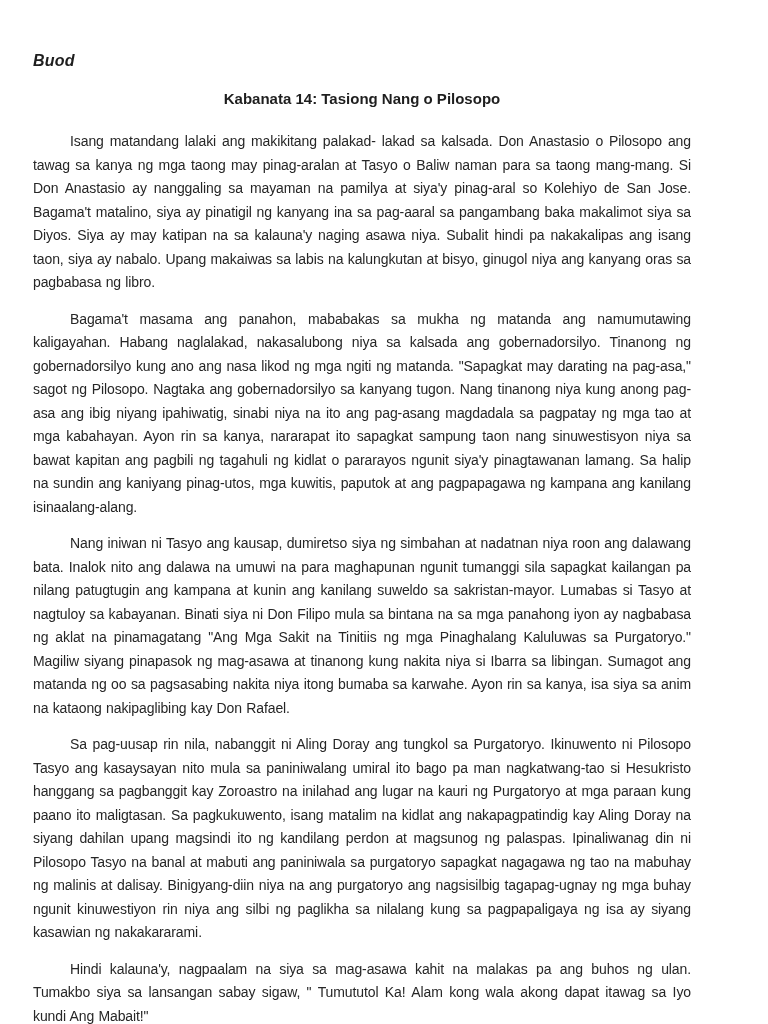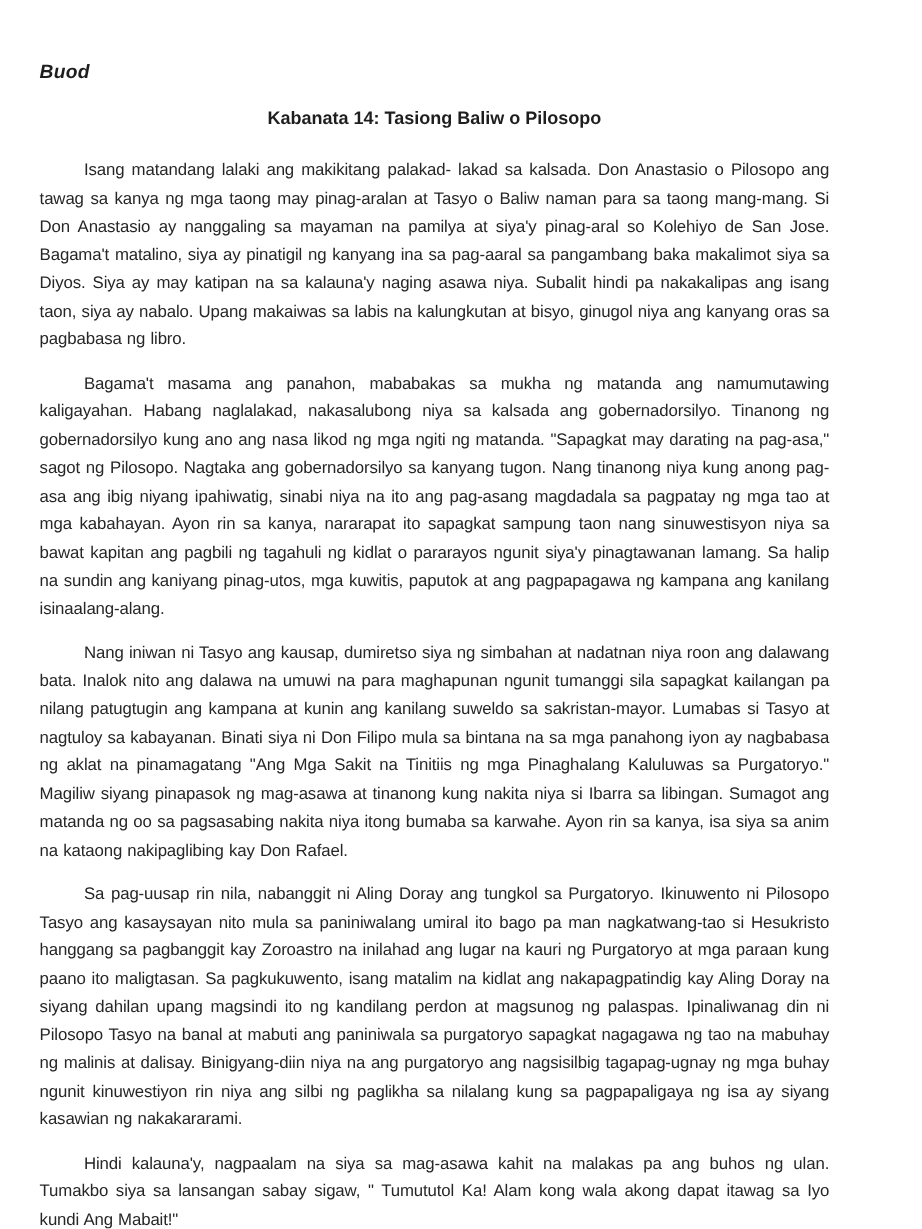--- a/index.html
+++ b/index.html
@@ -47,21 +47,21 @@
     color: #262626;
   }
 </style>
 </head>
 <body>
 
 <div class="page">
 
   <div class="buod-label">Buod</div>
 
-  <div class="chapter-heading">Kabanata 14: Tasiong Baliw o Pilosopo</div>
+  <div class="chapter-heading">Kabanata 14: Tasiong Nang o Pilosopo</div>
 
   <div class="doc-body">
     <p>Isang matandang lalaki ang makikitang palakad- lakad sa kalsada. Don Anastasio o Pilosopo ang tawag sa kanya ng mga taong may pinag-aralan at Tasyo o Baliw naman para sa taong mang-mang. Si Don Anastasio ay nanggaling sa mayaman na pamilya at siya'y pinag-aral so Kolehiyo de San Jose. Bagama't matalino, siya ay pinatigil ng kanyang ina sa pag-aaral sa pangambang baka makalimot siya sa Diyos. Siya ay may katipan na sa kalauna'y naging asawa niya. Subalit hindi pa nakakalipas ang isang taon, siya ay nabalo. Upang makaiwas sa labis na kalungkutan at bisyo, ginugol niya ang kanyang oras sa pagbabasa ng libro.</p>
     <p>Bagama't masama ang panahon, mababakas sa mukha ng matanda ang namumutawing kaligayahan. Habang naglalakad, nakasalubong niya sa kalsada ang gobernadorsilyo. Tinanong ng gobernadorsilyo kung ano ang nasa likod ng mga ngiti ng matanda. "Sapagkat may darating na pag-asa," sagot ng Pilosopo. Nagtaka ang gobernadorsilyo sa kanyang tugon. Nang tinanong niya kung anong pag-asa ang ibig niyang ipahiwatig, sinabi niya na ito ang pag-asang magdadala sa pagpatay ng mga tao at mga kabahayan. Ayon rin sa kanya, nararapat ito sapagkat sampung taon nang sinuwestisyon niya sa bawat kapitan ang pagbili ng tagahuli ng kidlat o pararayos ngunit siya'y pinagtawanan lamang. Sa halip na sundin ang kaniyang pinag-utos, mga kuwitis, paputok at ang pagpapagawa ng kampana ang kanilang isinaalang-alang.</p>
     <p>Nang iniwan ni Tasyo ang kausap, dumiretso siya ng simbahan at nadatnan niya roon ang dalawang bata. Inalok nito ang dalawa na umuwi na para maghapunan ngunit tumanggi sila sapagkat kailangan pa nilang patugtugin ang kampana at kunin ang kanilang suweldo sa sakristan-mayor. Lumabas si Tasyo at nagtuloy sa kabayanan. Binati siya ni Don Filipo mula sa bintana na sa mga panahong iyon ay nagbabasa ng aklat na pinamagatang "Ang Mga Sakit na Tinitiis ng mga Pinaghalang Kaluluwas sa Purgatoryo." Magiliw siyang pinapasok ng mag-asawa at tinanong kung nakita niya si Ibarra sa libingan. Sumagot ang matanda ng oo sa pagsasabing nakita niya itong bumaba sa karwahe. Ayon rin sa kanya, isa siya sa anim na kataong nakipaglibing kay Don Rafael.</p>
     <p>Sa pag-uusap rin nila, nabanggit ni Aling Doray ang tungkol sa Purgatoryo. Ikinuwento ni Pilosopo Tasyo ang kasaysayan nito mula sa paniniwalang umiral ito bago pa man nagkatwang-tao si Hesukristo hanggang sa pagbanggit kay Zoroastro na inilahad ang lugar na kauri ng Purgatoryo at mga paraan kung paano ito maligtasan. Sa pagkukuwento, isang matalim na kidlat ang nakapagpatindig kay Aling Doray na siyang dahilan upang magsindi ito ng kandilang perdon at magsunog ng palaspas. Ipinaliwanag din ni Pilosopo Tasyo na banal at mabuti ang paniniwala sa purgatoryo sapagkat nagagawa ng tao na mabuhay ng malinis at dalisay. Binigyang-diin niya na ang purgatoryo ang nagsisilbig tagapag-ugnay ng mga buhay ngunit kinuwestiyon rin niya ang silbi ng paglikha sa nilalang kung sa pagpapaligaya ng isa ay siyang kasawian ng nakakararami.</p>
     <p>Hindi kalauna'y, nagpaalam na siya sa mag-asawa kahit na malakas pa ang buhos ng ulan. Tumakbo siya sa lansangan sabay sigaw, " Tumututol Ka! Alam kong wala akong dapat itawag sa Iyo kundi Ang Mabait!"</p>
   </div>
 
 </div>

